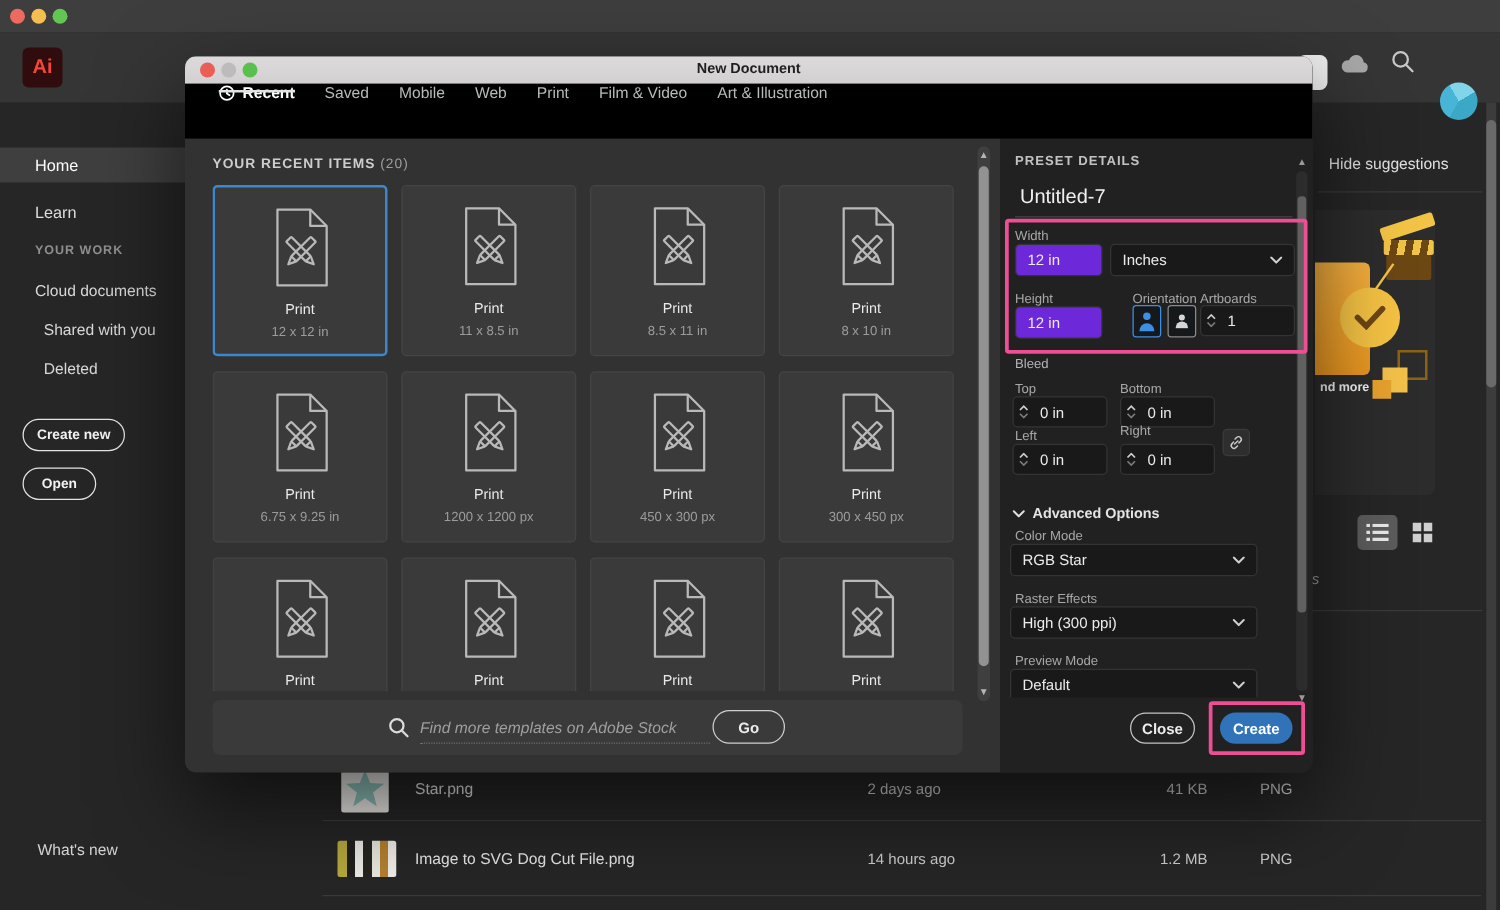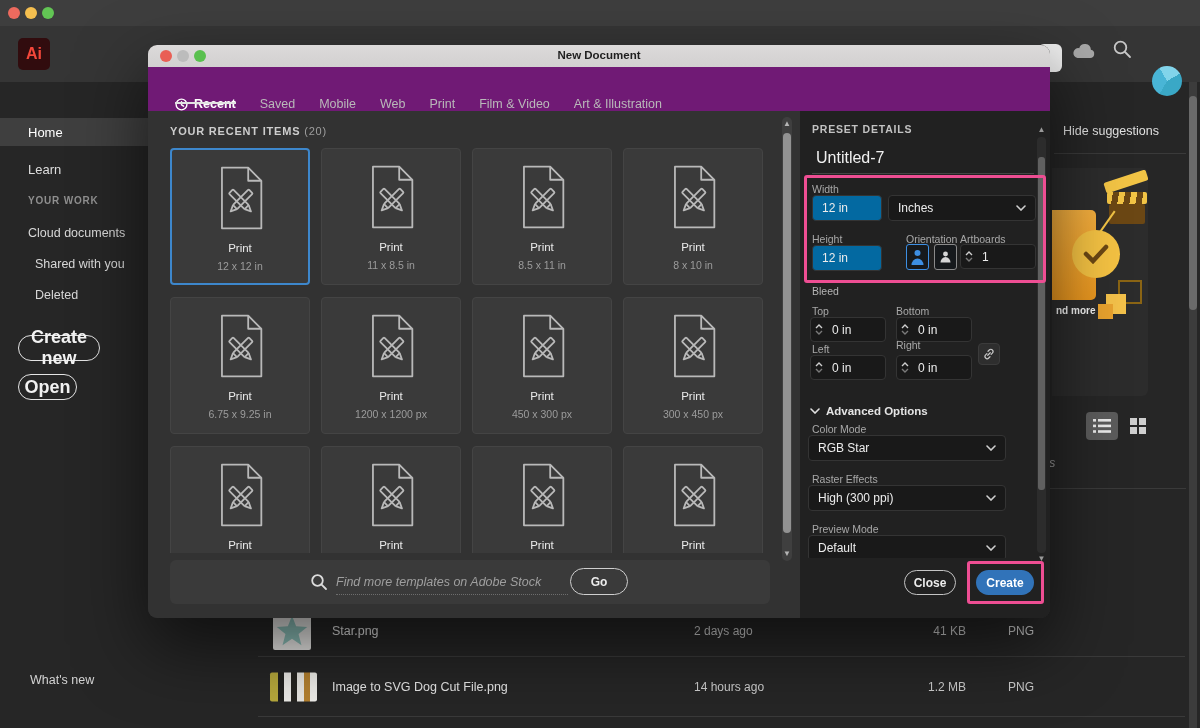--- a/index.html
+++ b/index.html
@@ -20,21 +20,21 @@
   .hdr-ic { position:absolute; top:14px; }
 
   
   .sidebar { position:absolute; left:0; top:82px; width:230px; height:646px; }
   .side-item { position:absolute; left:0; width:230px; height:28px; display:flex; align-items:center;
                padding-left:28px; color:#dedede; font-size:13px; }
   .side-item.active { background:#3f3f3f; color:#ffffff; }
   .side-head { position:absolute; left:28px; color:#8f8f8f; font-size:10px; letter-spacing:0.8px; font-weight:bold; }
   .work-item { position:absolute; left:0; width:230px; height:26px; display:flex; align-items:center; padding-left:28px; color:#d8d8d8; font-size:12.5px; }
   .work-item.indent { padding-left:35px; }
-  .pill-btn { position:absolute; border:1.5px solid #e4e4e4; border-radius:14px; color:#f2f2f2; font-size:18px; font-weight:bold;
+  .pill-btn { position:absolute; border:1.5px solid #e4e4e4; border-radius:14px; color:#f2f2f2; font-size:11px; font-weight:bold;
               display:flex; align-items:center; justify-content:center; background:transparent; }
   .whats-new { position:absolute; left:30px; top:591px; color:#d3d3d3; font-size:12.5px; }
 
   
   .hide-sugg { position:absolute; left:1063px; top:124px; color:#e0e0e0; font-size:12.5px; }
   .sugg-divider { position:absolute; left:1054px; top:153px; width:132px; border-top:1px solid #3a3a3a; }
   .sugg-card { position:absolute; left:1052px; top:168px; width:96px; height:228px; background:#2c2c2c; border-radius:0 6px 6px 0; overflow:hidden; }
   .nd-more { position:absolute; left:1056px; top:305px; color:#f2f2f2; font-size:10px; font-weight:bold; }
   .view-btn { position:absolute; top:412px; width:32px; height:28px; border-radius:4px; display:flex; align-items:center; justify-content:center; }
   .view-btn.sel { background:#5c5c5c; }
@@ -73,21 +73,21 @@
   
   .dialog { position:absolute; left:148px; top:45px; width:902px; height:573px; border-radius:9px; overflow:hidden;
             box-shadow:0 28px 70px rgba(0,0,0,0.6); z-index:10; background:#2b2b2b; }
   .dlg-titlebar { position:relative; height:22px; background:linear-gradient(#dcdada,#d2d0d0); }
   .dlg-title { position:absolute; left:0; right:0; top:4px; text-align:center; font-size:11.5px; font-weight:bold; color:#1f1f1f; }
   .dtl { position:absolute; top:5px; width:12px; height:12px; border-radius:50%; }
   .dtl.r { left:12px; background:#e95f55; }
   .dtl.y { left:29px; background:#bcbcbc; }
   .dtl.g { left:46px; background:#59c04e; }
 
-  .dlg-tabs { position:relative; height:44px; background:#701a75; display:flex; align-items:flex-end; padding-left:27px; }
+  .dlg-tabs { position:relative; height:44px; background:#000000; display:flex; align-items:flex-start; padding-left:27px; }
   .tab { position:relative; display:flex; align-items:center; gap:6px; margin-right:24px; color:#b9b9b9; font-size:12.5px; cursor:default; }
   .tab.active { color:#ffffff; font-weight:bold; }
   .tab.active::after { content:""; position:absolute; left:0; right:0; bottom:7px; height:2px; background:#e2e2e2; }
 
   .dlg-body { display:flex; height:507px; }
   .dlg-left { position:relative; width:652px; background:#323232; }
   .recent-head { position:absolute; left:22px; top:14px; font-size:11px; letter-spacing:0.8px; color:#cdcdcd; font-weight:bold; }
   .recent-count { color:#9f9f9f; font-weight:normal; }
   .grid-viewport { position:absolute; left:22px; top:37px; width:600px; height:405px; overflow:hidden; }
   .grid { display:grid; grid-template-columns:repeat(4,140px); column-gap:11px; row-gap:12px; }
@@ -109,21 +109,21 @@
   .stock-input::placeholder { color:#9f9f9f; }
   .go-btn { position:absolute; left:400px; top:8px; width:58px; height:27px; border:1.5px solid #cfcfcf; border-radius:14px;
             background:transparent; color:#ececec; font-size:12px; font-weight:bold; display:flex; align-items:center; justify-content:center; }
 
   
   .dlg-right { position:relative; width:250px; background:#212121; }
   .preset-head { position:absolute; left:12px; top:12px; font-size:10.5px; letter-spacing:0.8px; color:#c2c2c2; font-weight:bold; }
   .preset-name { position:absolute; left:16px; top:38px; font-size:16px; color:#f0f0f0; }
   .name-divider { position:absolute; left:12px; top:62px; width:222px; border-top:1px solid #454545; }
   .lab { position:absolute; font-size:10.5px; color:#a8a8a8; }
-  .ibox { position:absolute; height:26px; background:#0369a1; border:1px solid #343434; border-radius:4px;
+  .ibox { position:absolute; height:26px; background:#6d28d9; border:1px solid #343434; border-radius:4px;
           color:#ececec; font-size:12px; display:flex; align-items:center; padding-left:9px; }
   .selbox { position:absolute; height:26px; background:#191919; border:1px solid #343434; border-radius:4px;
             color:#ececec; font-size:12px; display:flex; align-items:center; padding:0 9px; }
   .selbox .chev { margin-left:auto; }
   .stepfield { position:absolute; height:25px; background:#191919; border:1px solid #343434; border-radius:4px;
                display:flex; align-items:center; }
   .stepcol { width:15px; display:flex; flex-direction:column; align-items:center; justify-content:center; gap:1px; }
   .stepval { color:#ececec; font-size:12px; margin-left:6px; }
   .orient-btn { position:absolute; width:23px; height:26px; border-radius:3px; display:flex; align-items:center; justify-content:center; background:#16191c; }
   .orient-btn.sel { border:1.5px solid #3d8fe3; }

